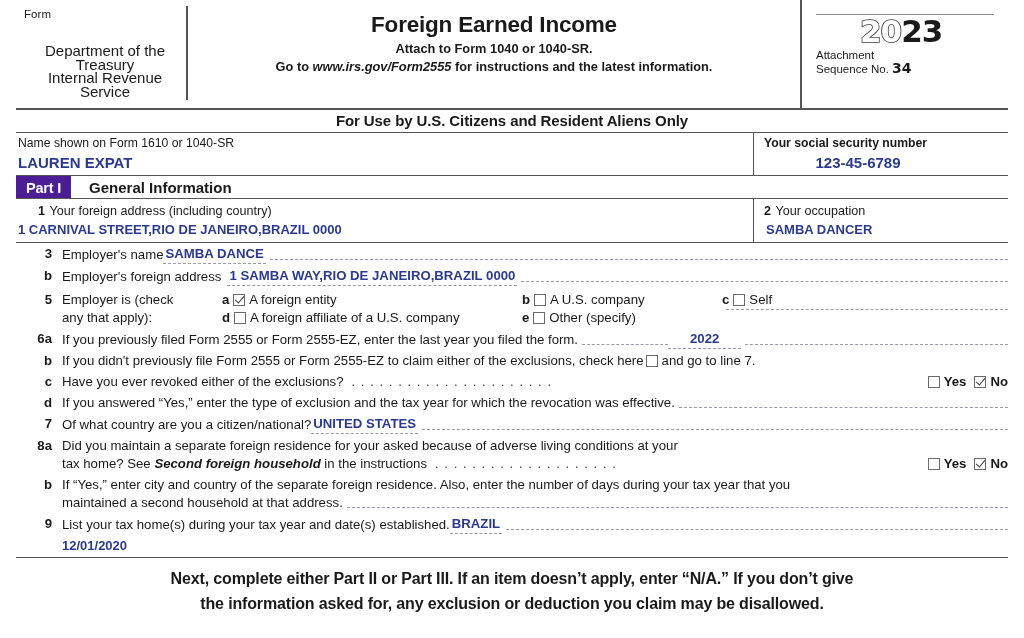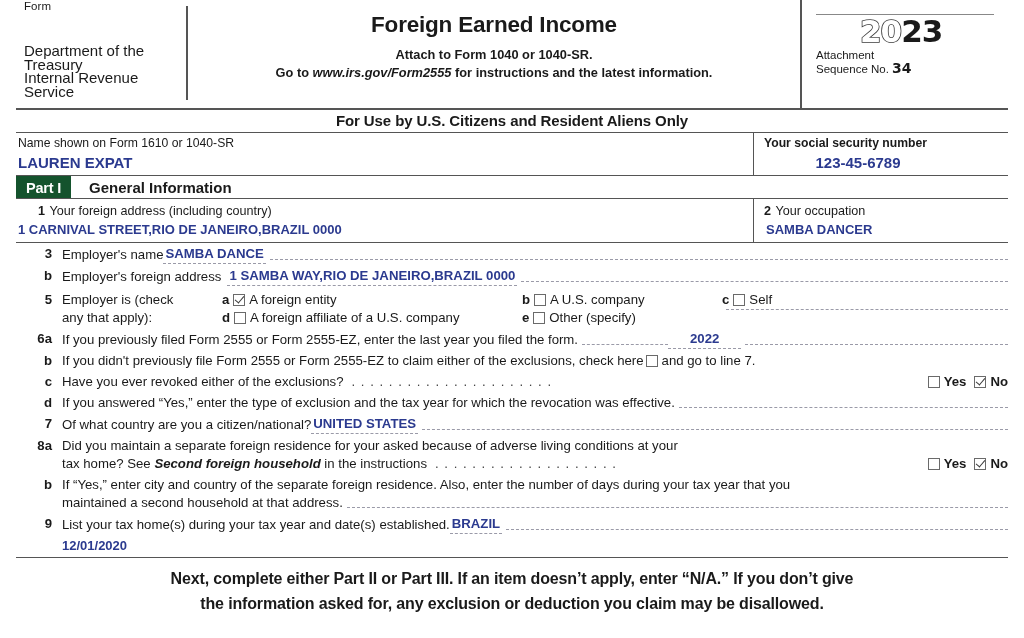--- a/index.html
+++ b/index.html
@@ -29,22 +29,23 @@
   
   .masthead {
     display: flex;
     height: 108px;
     align-items: stretch;
   }
   .mh-left {
     width: 170px;
     flex: 0 0 170px;
     position: relative;
-    padding-top: 0;
+    padding-top: 8px;
     box-sizing: border-box;
+    text-align: center;
   }
   .form-line {
     display: flex;
     align-items: flex-end;
     gap: 6px;
     padding-left: 8px;
   }
   .form-word {
     font-size: 11.5px;
     letter-spacing: .1px;
@@ -72,21 +73,21 @@
   .mh-center {
     flex: 1 1 auto;
     text-align: center;
     padding-top: 12px;
     box-sizing: border-box;
   }
   .mh-title {
     font-size: 22.5px;
     font-weight: bold;
     letter-spacing: -.2px;
-    margin-bottom: 8px;
+    margin-bottom: 2px;
   }
   .mh-sub {
     font-size: 12.8px;
     font-weight: bold;
     line-height: 17.5px;
   }
   .mh-sub i { font-style: italic; }
 
   .mh-right {
     width: 208px;
@@ -151,21 +152,21 @@
   .ssn-val { text-align: center; padding-right: 56px; }
 
   
   .partbar {
     display: flex;
     align-items: stretch;
     border-bottom: 1.6px solid #555;
     height: 22px;
   }
   .part-tag {
-    background: #14532d;
+    background: #4c1d95;
     color: #ffffff;
     font-size: 14.5px;
     font-weight: bold;
     padding: 1px 10px 0 10px;
     display: flex;
     align-items: center;
     letter-spacing: -.2px;
   }
   .part-title {
     font-size: 15px;

